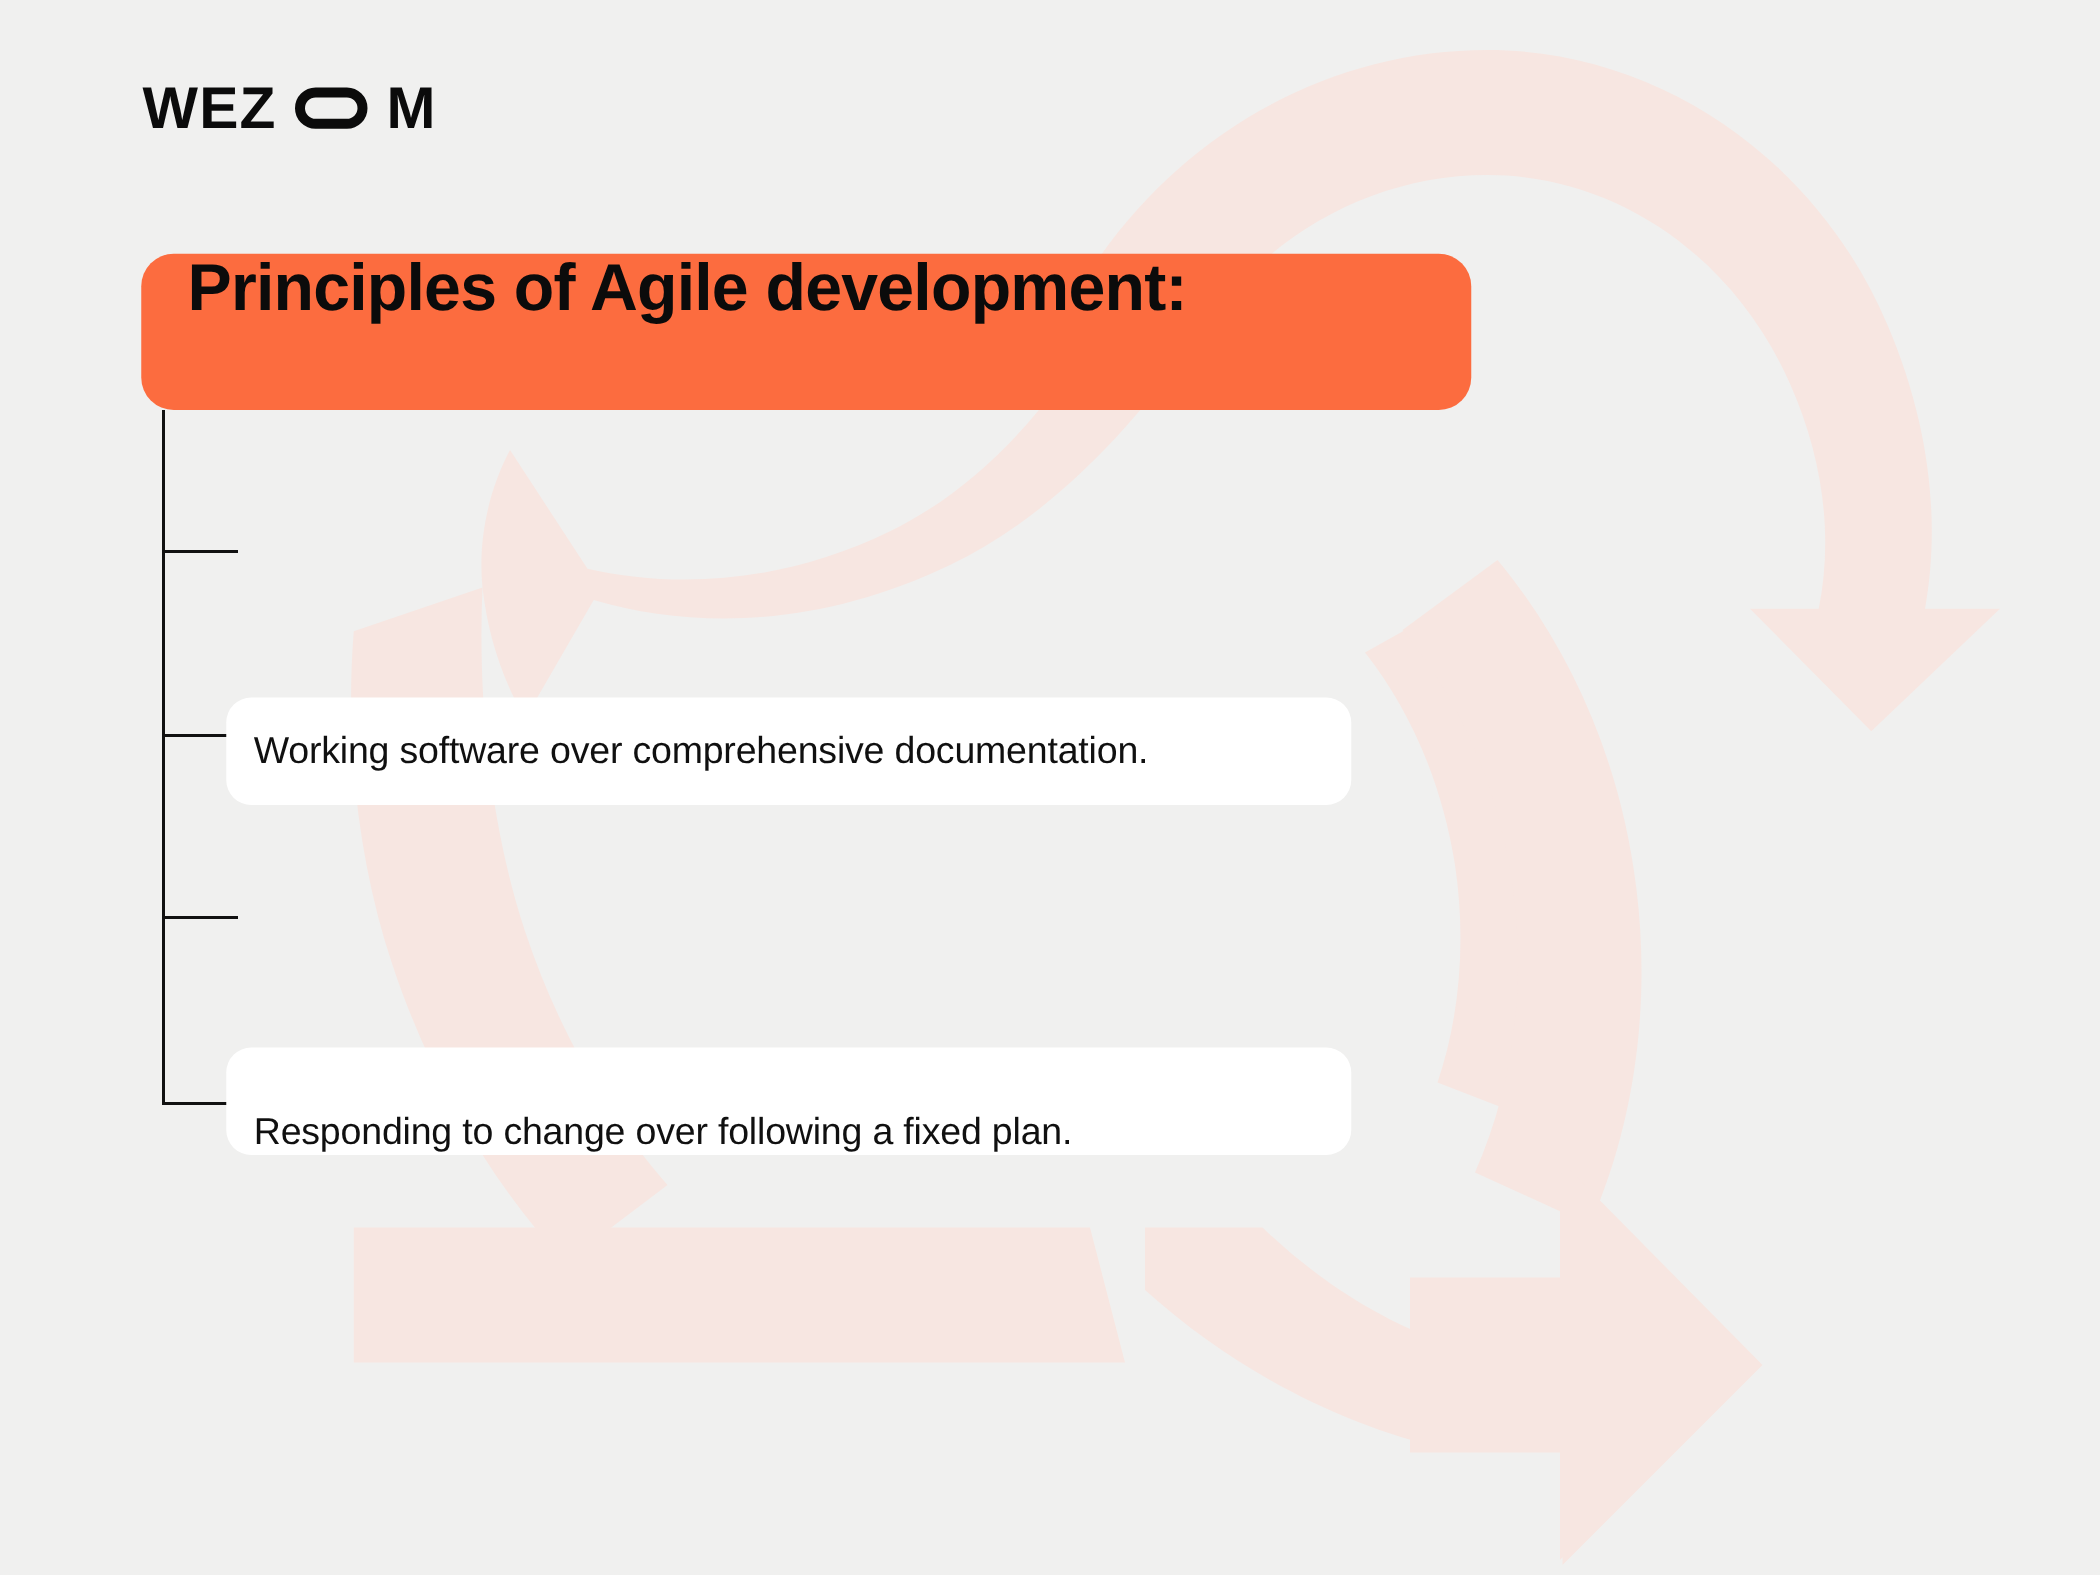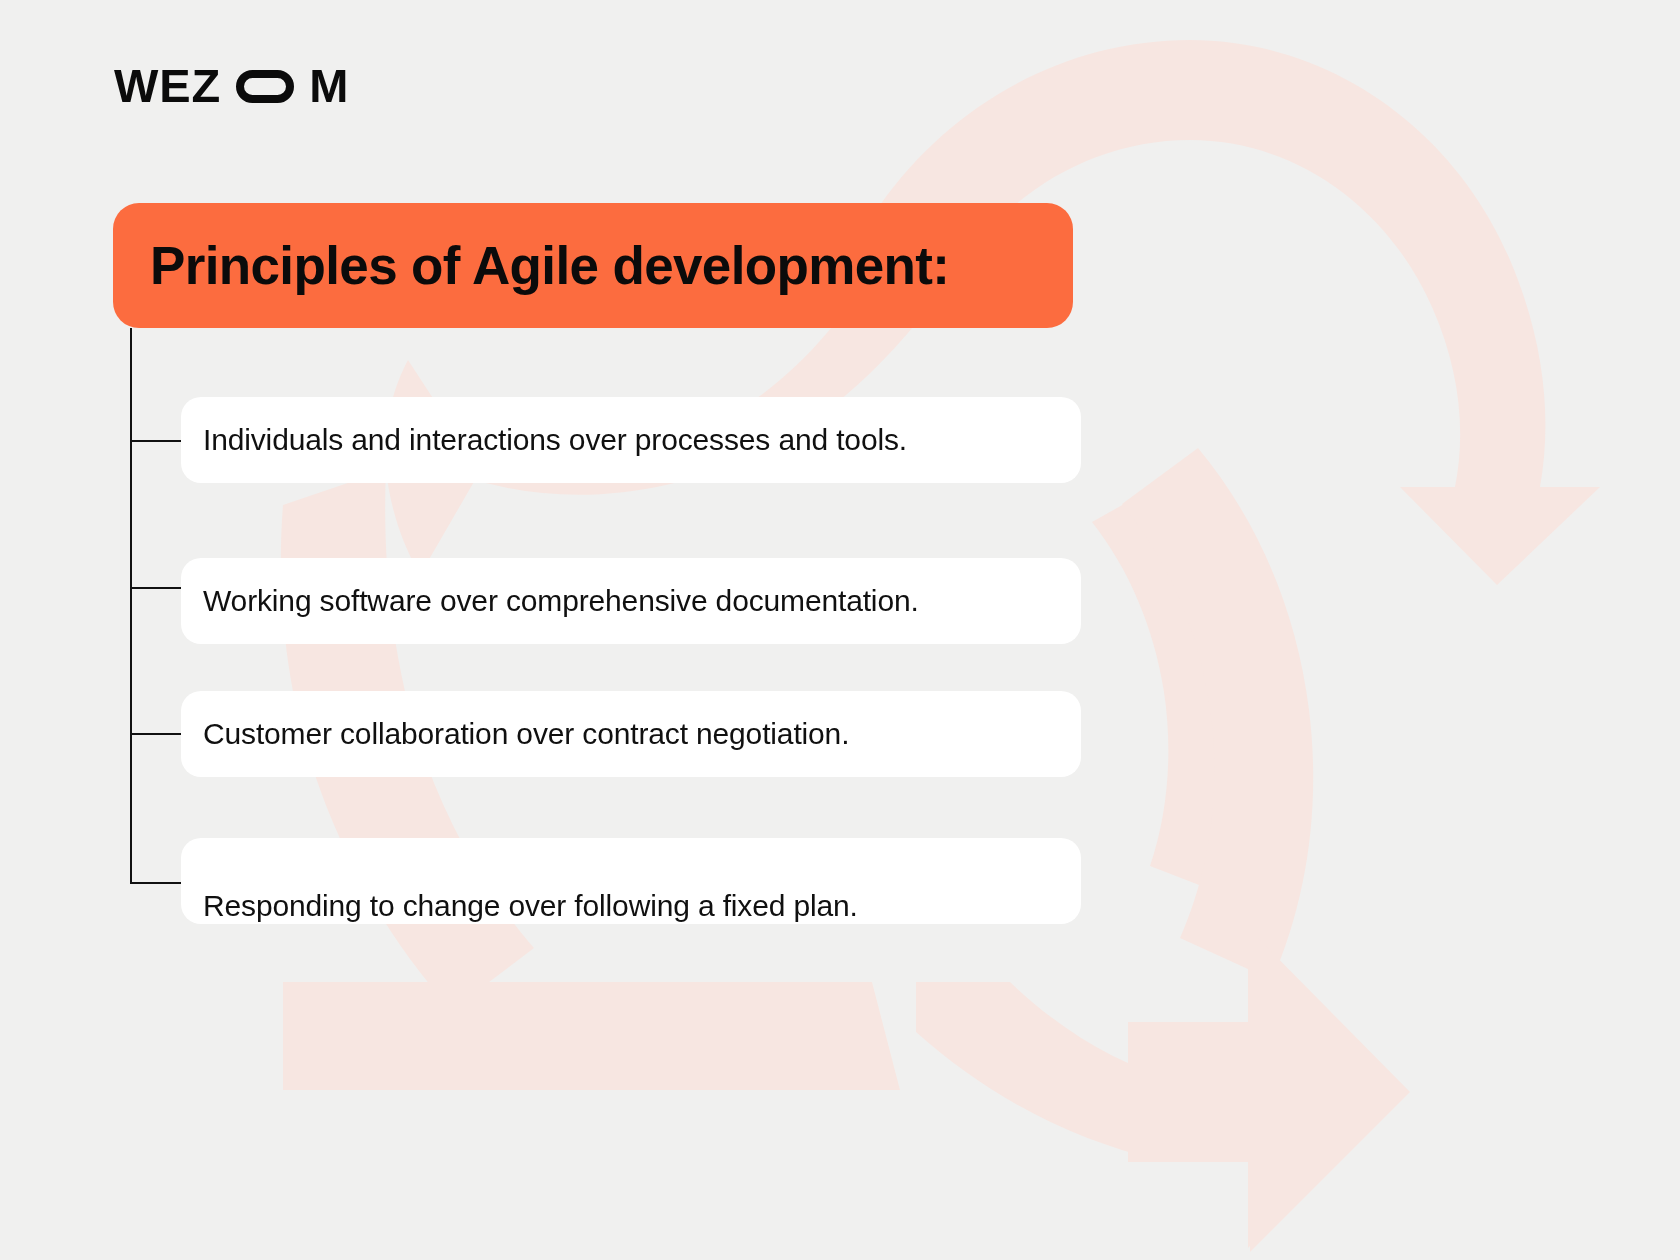--- a/index.html
+++ b/index.html
@@ -58,26 +58,25 @@
     left:0; top:0;
     width:1680px; height:1260px;
     z-index:6;
     pointer-events:none;
   }
 
   
   .banner {
     position:absolute;
     left:113px; top:203px;
-    width:960px; height:125px;
+    width:1064px; height:125px;
     background:#FC6C3F;
     border-radius:26px;
     z-index:8;
     display:flex;
-    align-items:center;
   }
   .banner-title {
     font-size:53px;
     font-weight:bold;
     color:#0B0B0B;
     letter-spacing:-0.012em;
     padding-left:37px;
     line-height:1.05;
     white-space:nowrap;
   }
@@ -205,26 +204,20 @@
       <line x1="131" y1="588" x2="190" y2="588"></line>
       <line x1="131" y1="734" x2="190" y2="734"></line>
       <line x1="131" y1="883" x2="190" y2="883"></line>
     </g>
   </svg>
 
   <div class="banner">
     <div class="banner-title">Principles of Agile development:</div>
   </div>
 
-  <div class="card card-0">
-    <div class="card-text">Individuals and interactions over processes and tools.</div>
-  </div>
   <div class="card card-1">
     <div class="card-text">Working software over comprehensive documentation.</div>
   </div>
-  <div class="card card-2">
-    <div class="card-text">Customer collaboration over contract negotiation.</div>
-  </div>
   <div class="card card-3">
     <div class="card-text">Responding to change over following a fixed plan.</div>
   </div>
 
 </div>
 
 </body></html>

